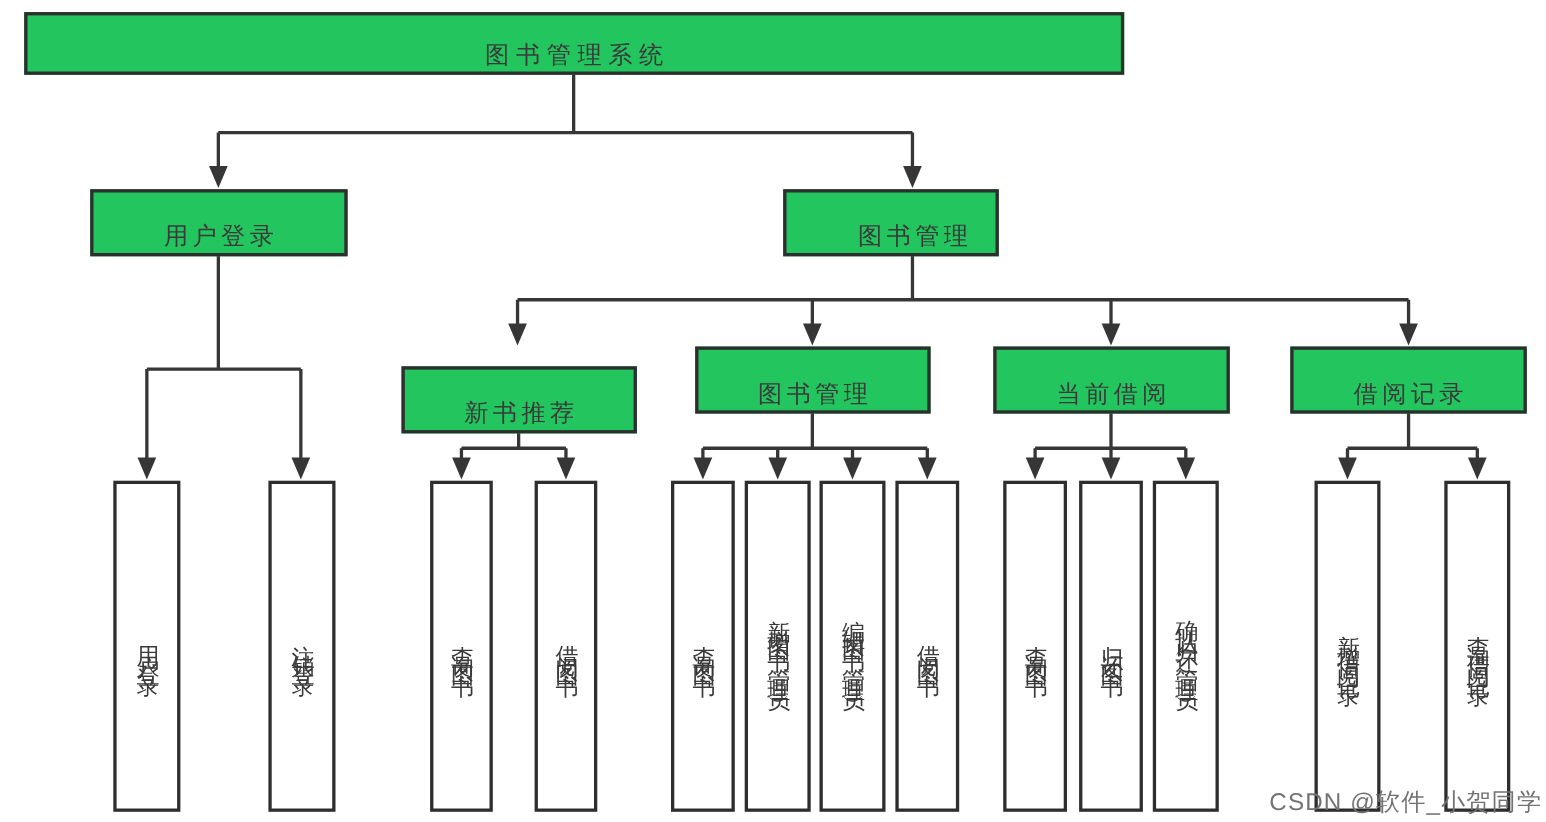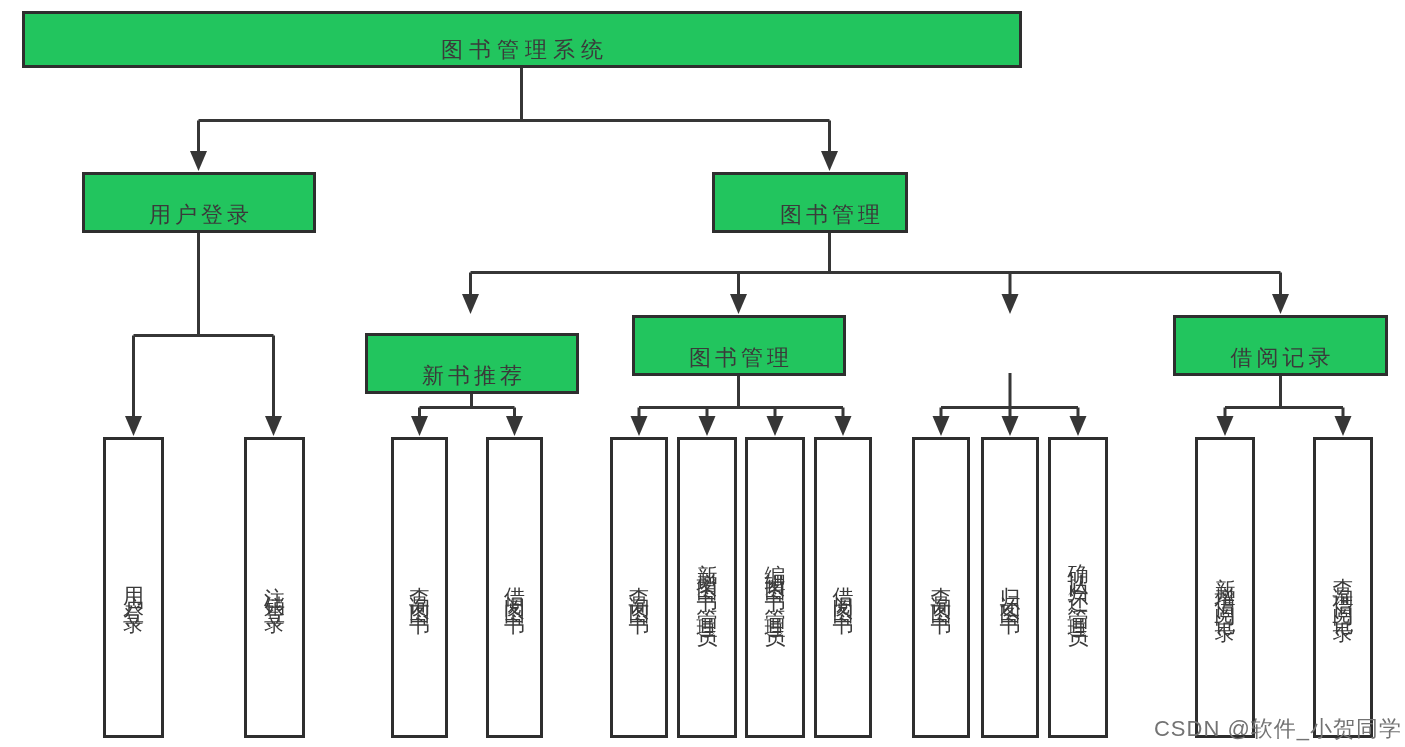--- a/index.html
+++ b/index.html
@@ -80,20 +80,23 @@
   <div class="box" style="left:712px;top:172px;width:196px;height:61px;padding-left:40px;">
     <span>图书管理</span>
   </div>
 
   <div class="box" style="left:365px;top:333px;width:214px;height:61px;">
     <span>新书推荐</span>
   </div>
   <div class="box" style="left:632px;top:315px;width:214px;height:61px;">
     <span>图书管理</span>
   </div>
+  <div class="box" style="left:903px;top:315px;width:215px;height:61px;">
+    <span>当前借阅</span>
+  </div>
   <div class="box" style="left:1173px;top:315px;width:215px;height:61px;">
     <span>借阅记录</span>
   </div>
 
   <div class="vbox" style="left:103px;top:437px;width:61px;height:301px;">
     <span class="vtext">用户登录</span>
   </div>
   <div class="vbox" style="left:244px;top:437px;width:61px;height:301px;">
     <span class="vtext">注销登录</span>
   </div>

